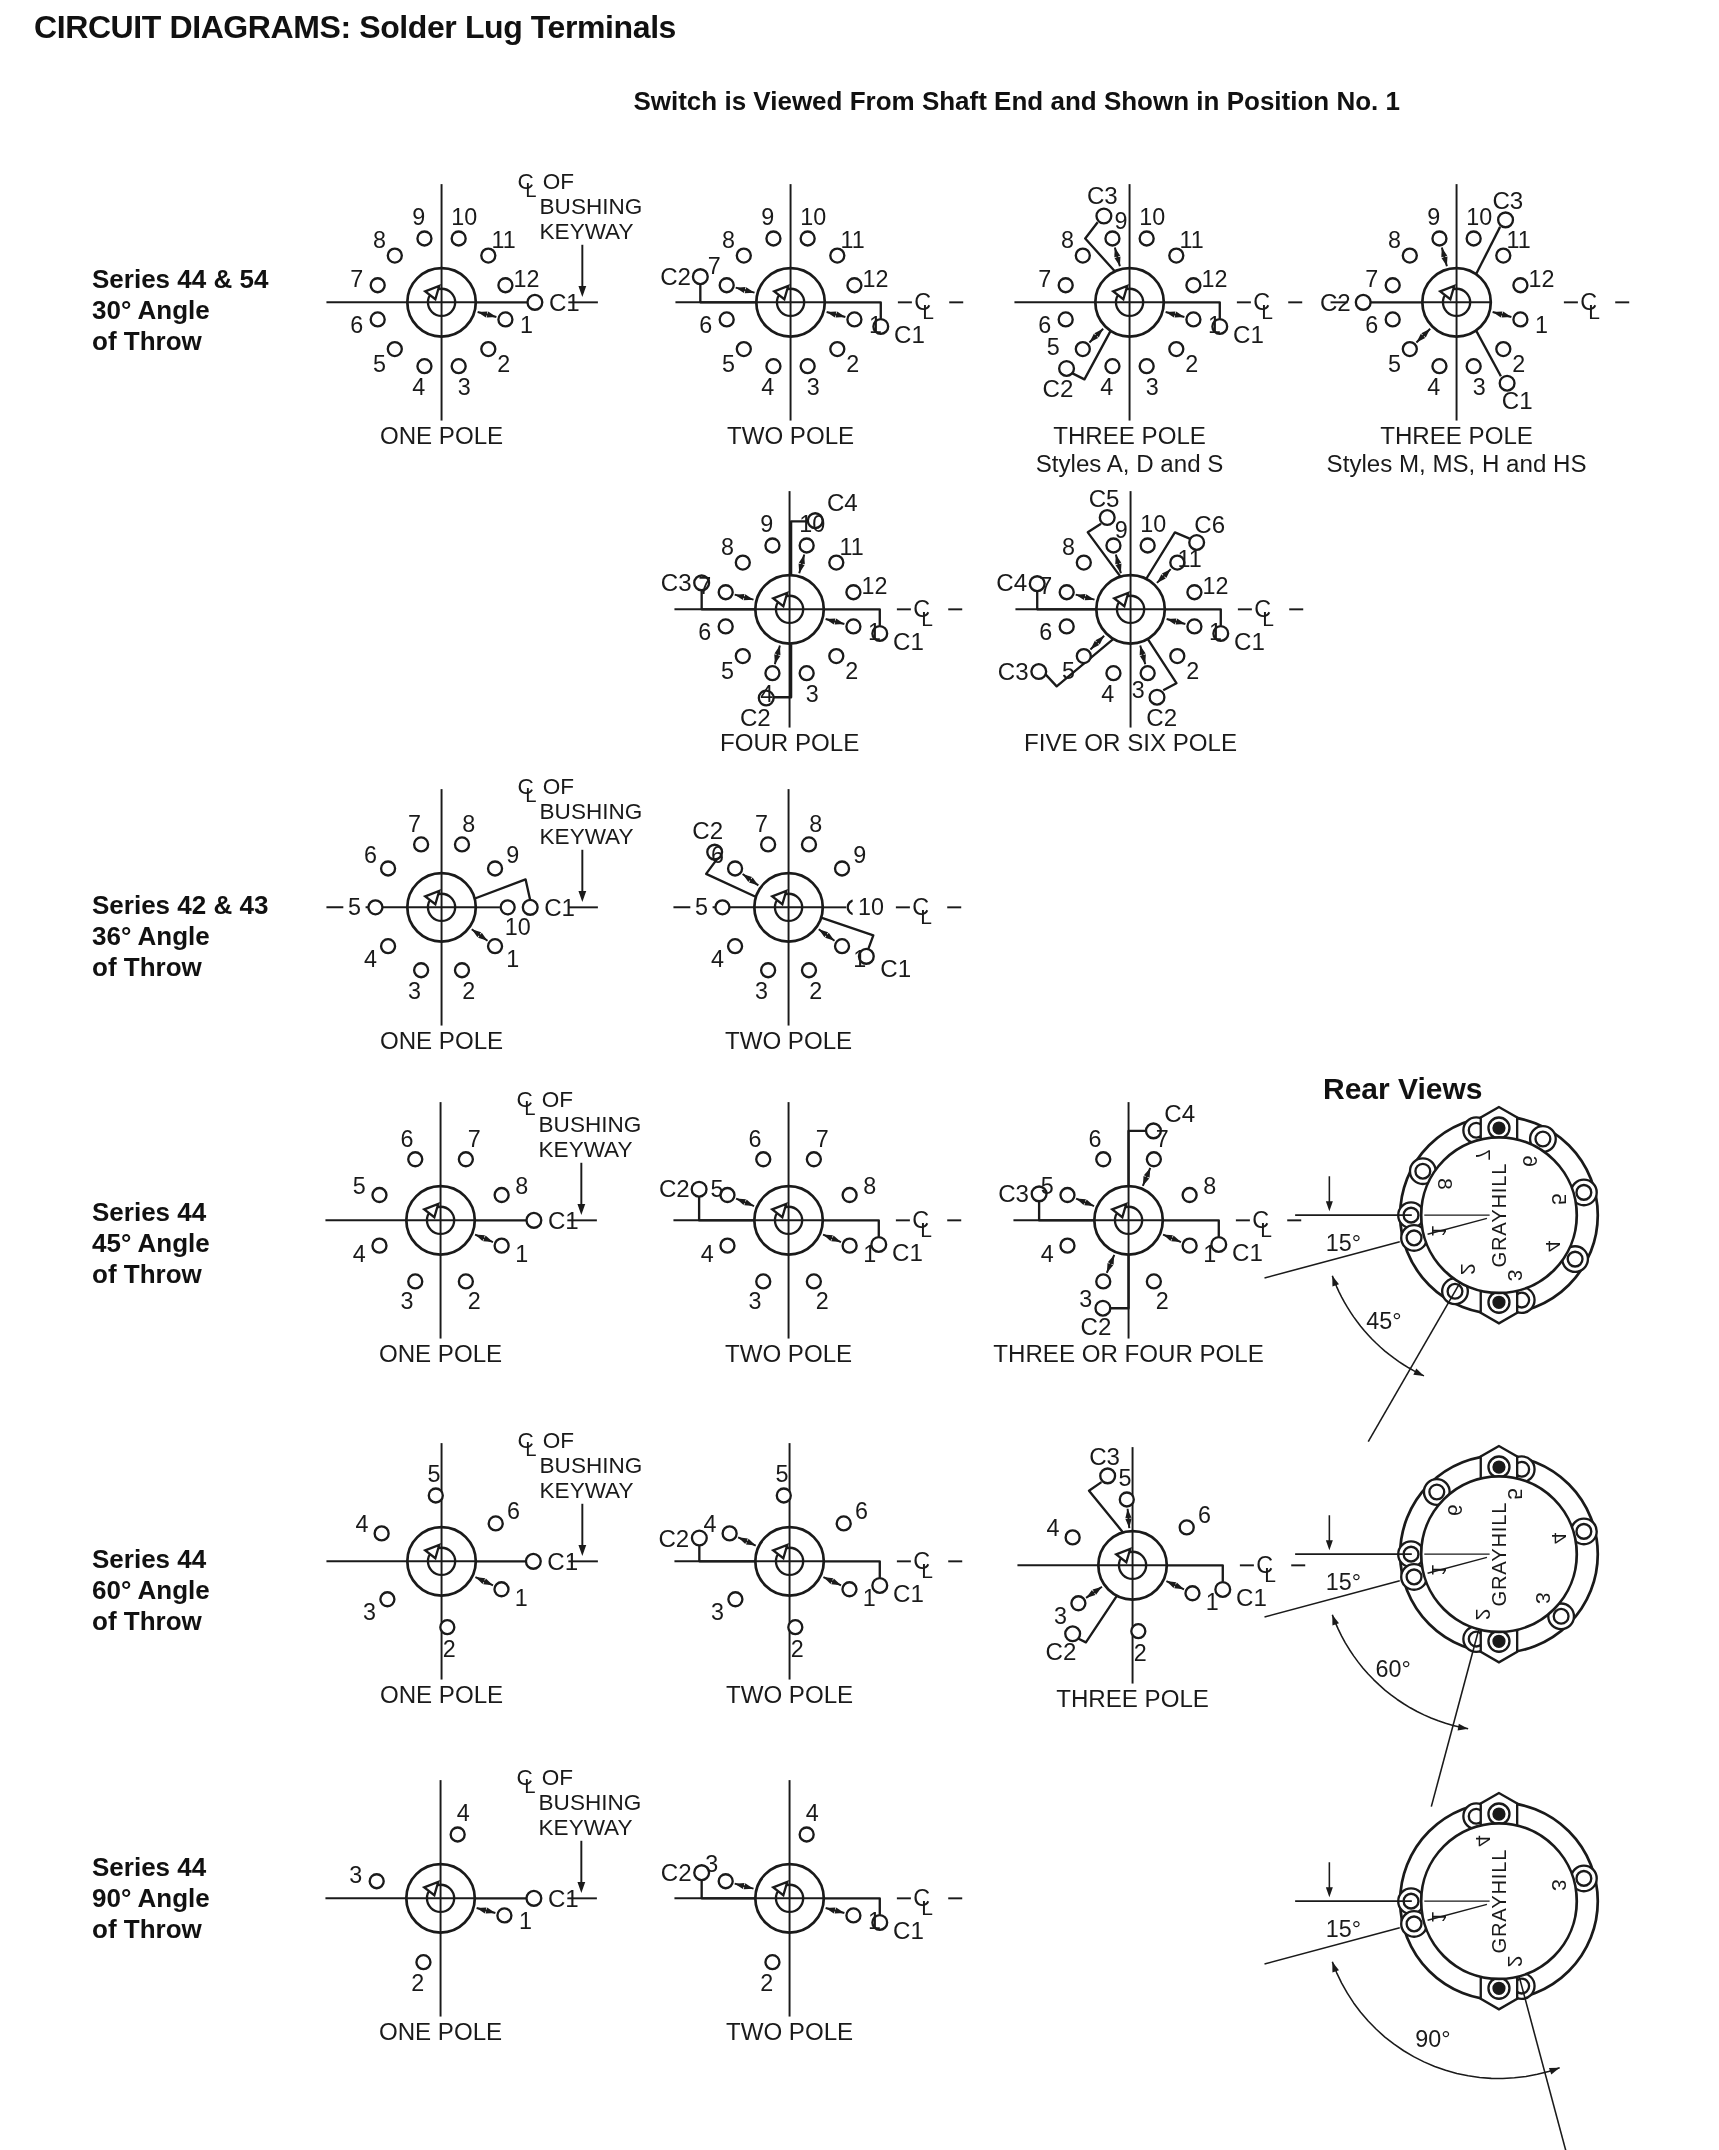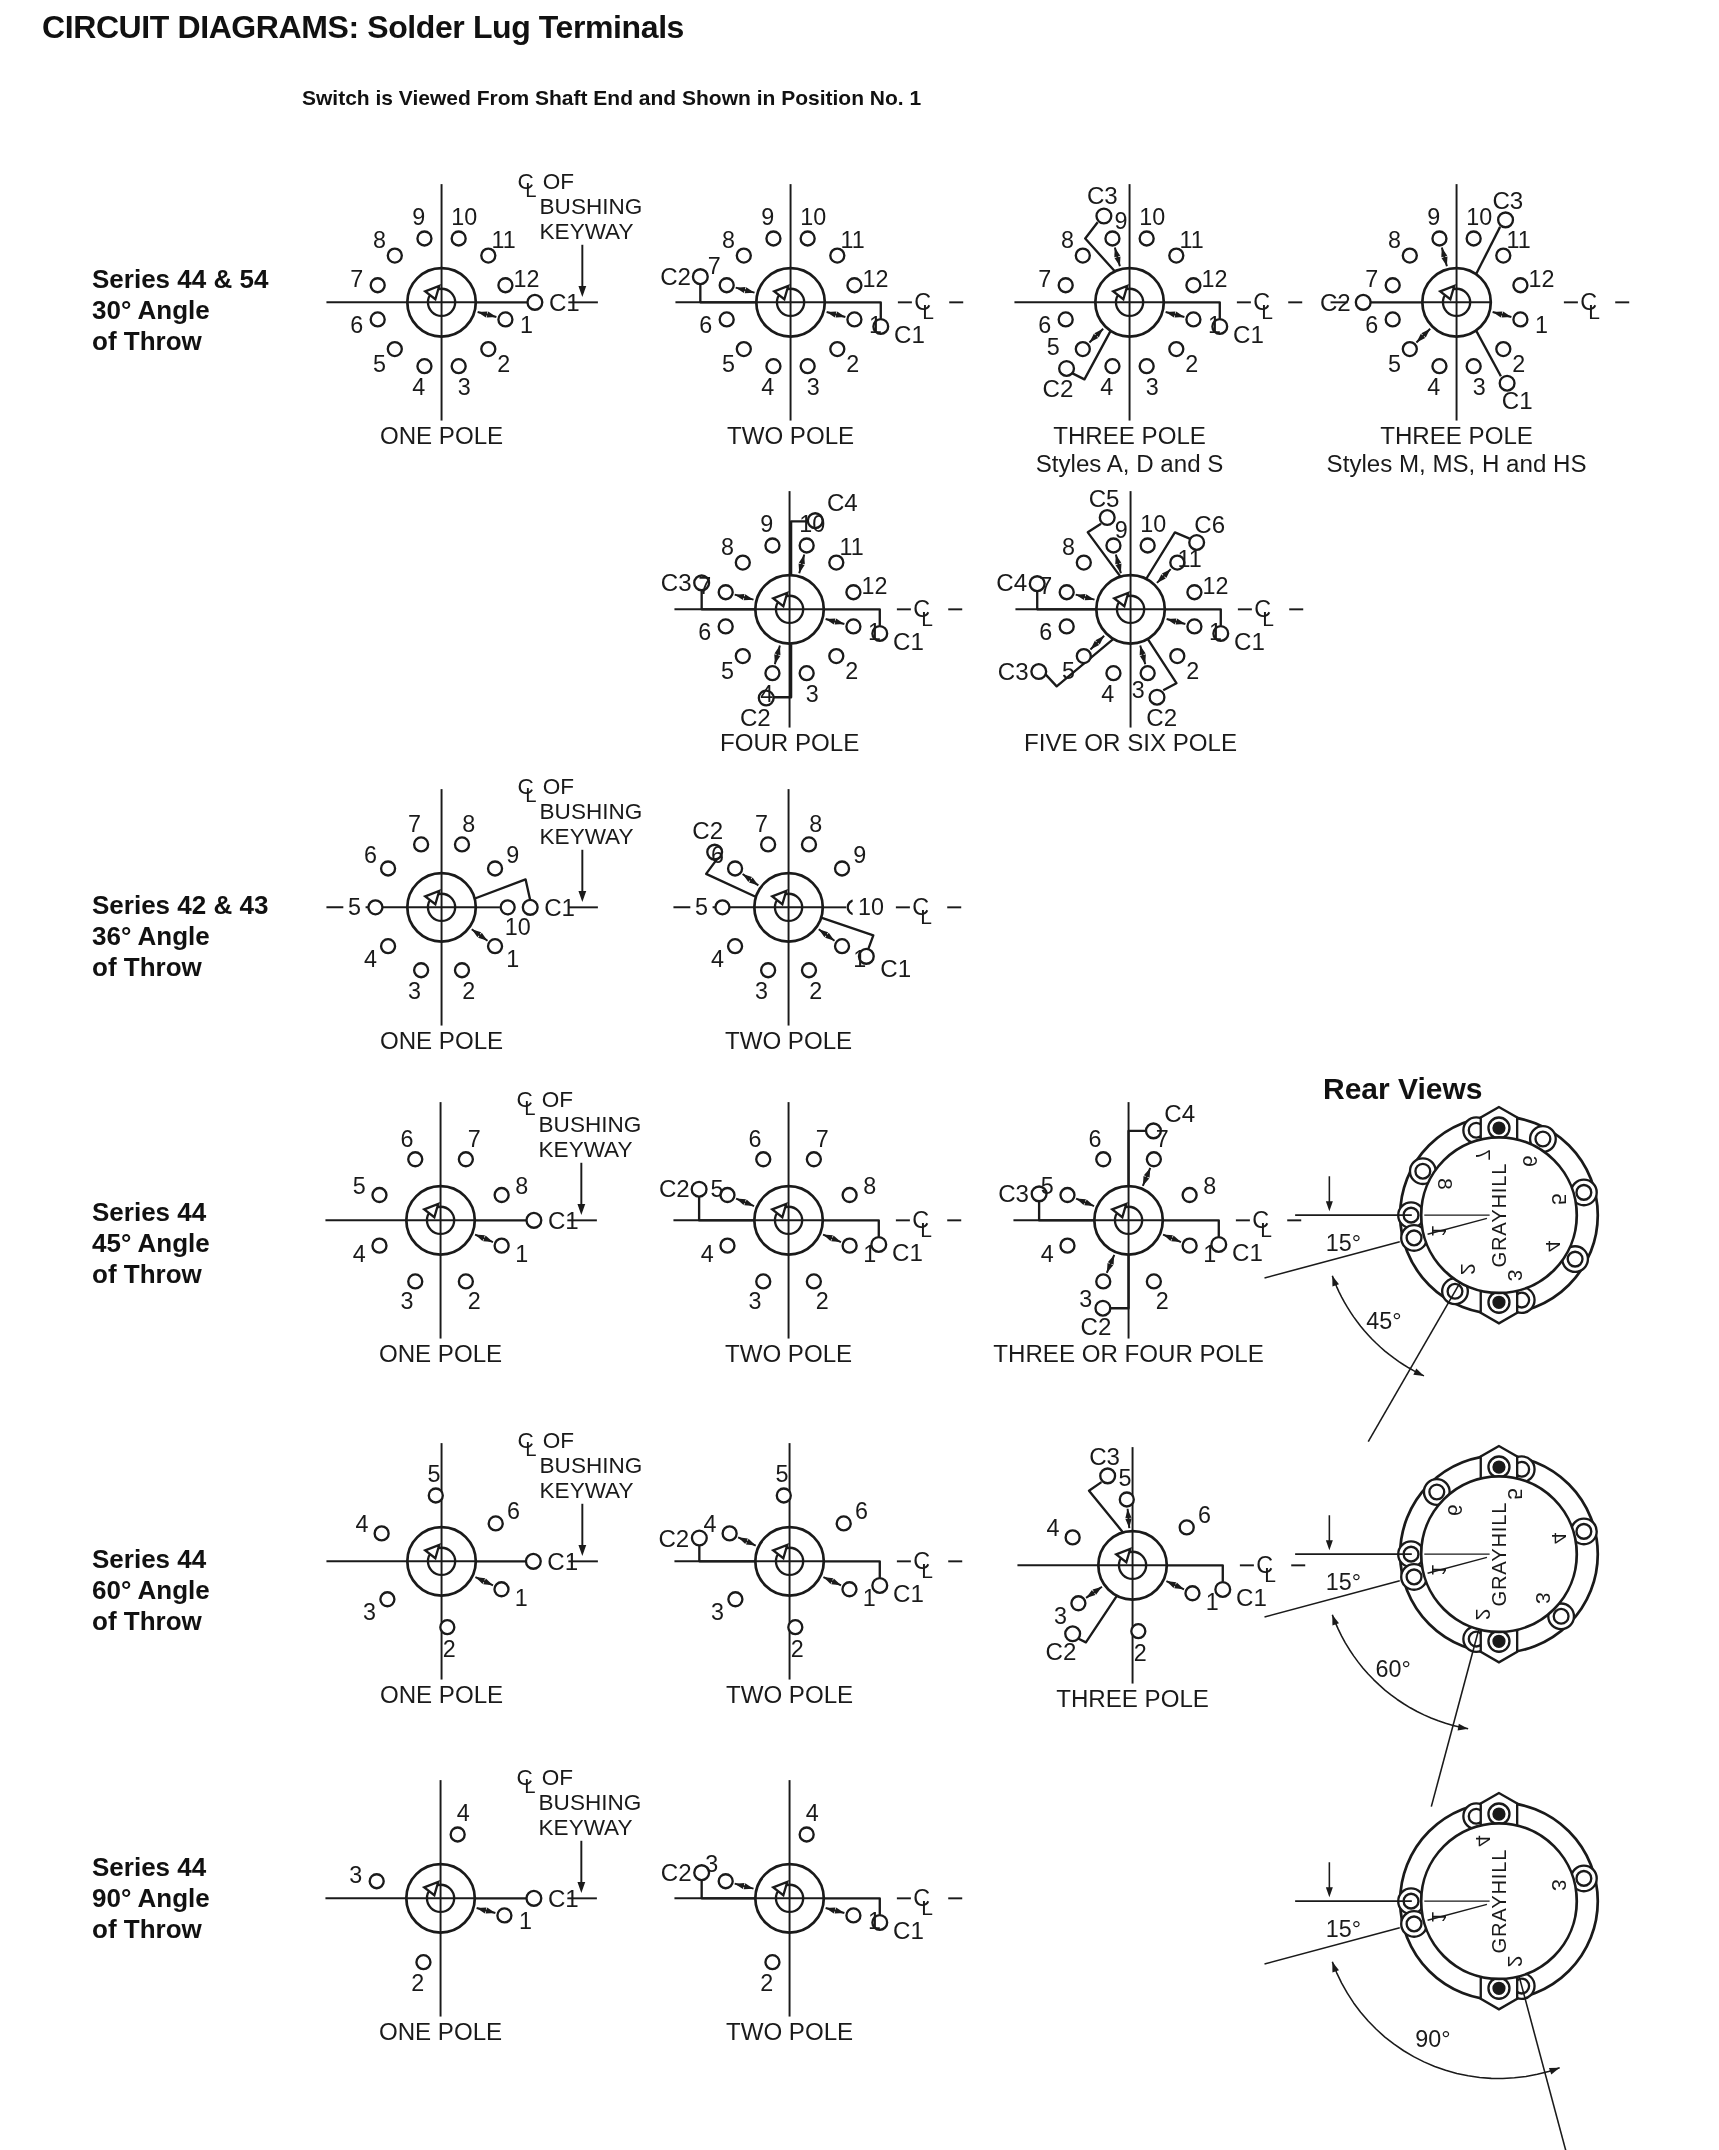--- a/index.html
+++ b/index.html
@@ -1,22 +1,22 @@
 <!DOCTYPE html>
 <html style="font-size:12.4px"><head>
 <meta charset="utf-8">
 <style>
   html,body{margin:0;padding:0;background:#fff;}
   body{width:1720px;height:2151px;overflow:hidden;color:#111;
        font-family:"Liberation Sans",sans-serif;}
   .page{position:relative;width:1720px;height:2151px;background:#ffffff;}
-  .page-title{position:absolute;left:42px;top:9.3px;font-size:32px;font-weight:bold;
+  .page-title{position:absolute;left:34px;top:9.3px;font-size:32px;font-weight:bold;
               letter-spacing:-0.4px;white-space:nowrap;}
-  .subtitle{position:absolute;left:302px;top:86px;width:1089px;text-align:left;
-            font-size:21px;font-weight:bold;}
+  .subtitle{position:absolute;left:311px;top:86px;width:1089px;text-align:right;
+            font-size:26px;font-weight:bold;}
   .note{position:absolute;left:311px;top:118px;width:1089px;text-align:center;font-size:18.7px;}
   .series-label{position:absolute;left:92px;width:280px;font-size:26px;font-weight:bold;
                 line-height:31px;}
   .rear-heading{position:absolute;left:1323px;top:1072px;width:366px;text-align:left;
                 font-size:30px;font-weight:bold;}
   svg{position:absolute;}
   svg text{font-family:"Liberation Sans",sans-serif;fill:#1a1a1a;}
 </style>
 </head>
 <body>

